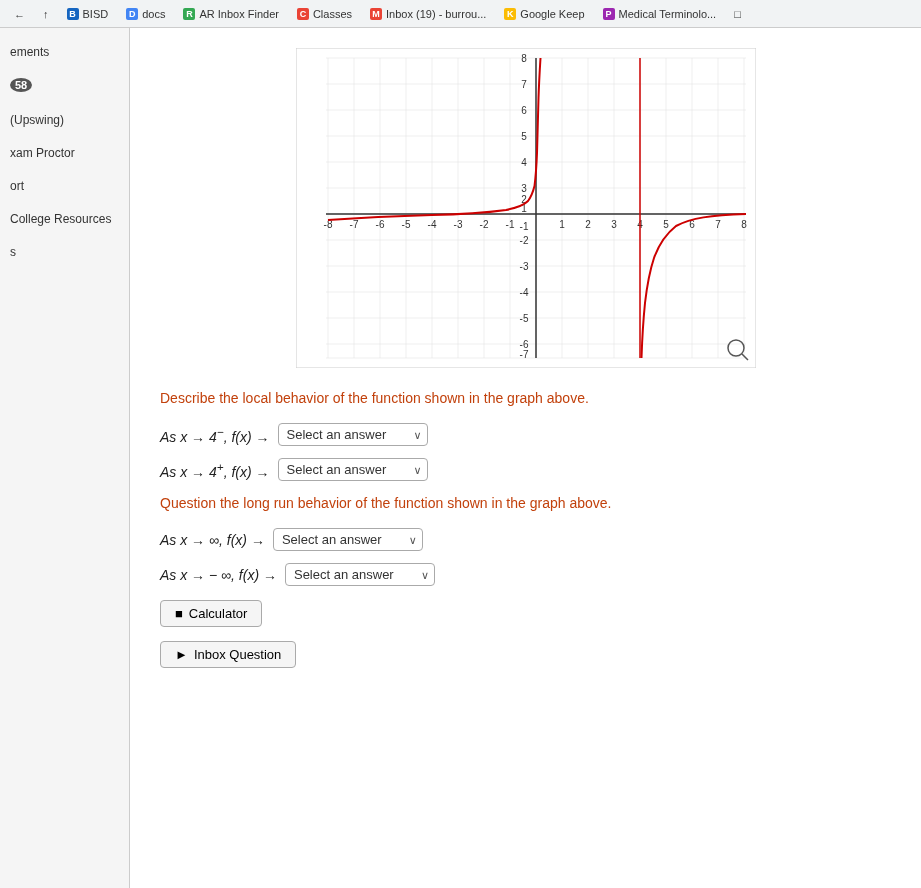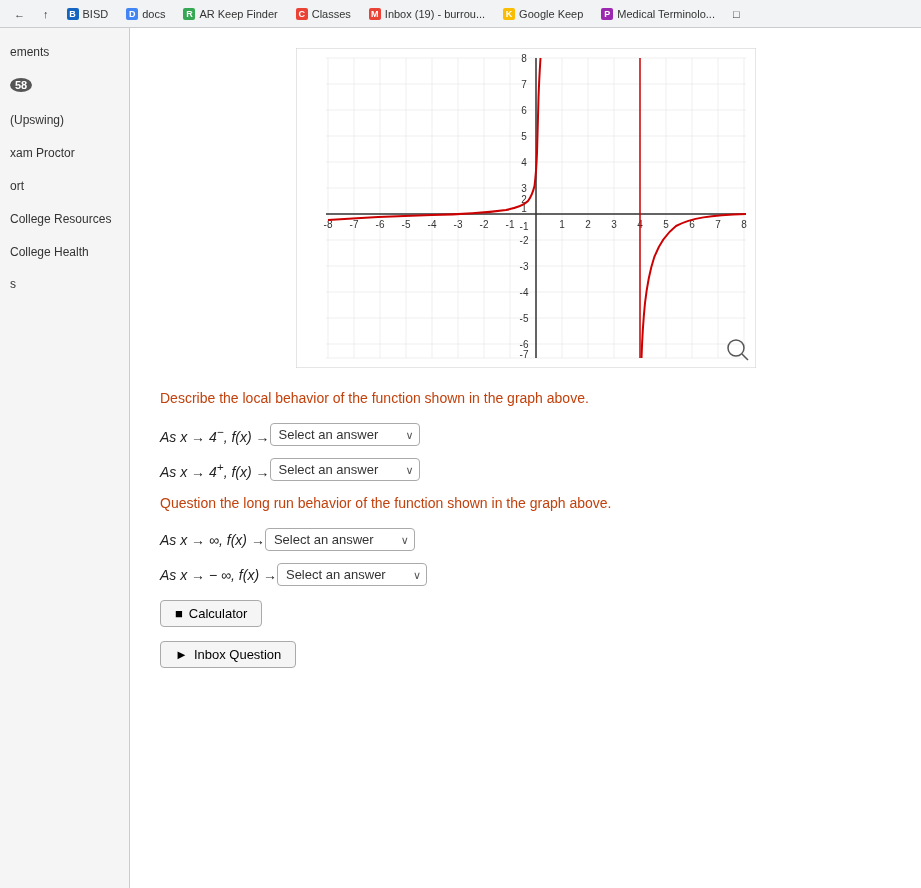--- a/index.html
+++ b/index.html
@@ -104,21 +104,21 @@
     .question-text {
       font-size: 14px;
       color: #c2410c;
       margin-bottom: 14px;
       line-height: 1.5;
     }
 
     .answer-row {
       display: flex;
       align-items: center;
-      gap: 0;
+      gap: 8px;
       margin-bottom: 12px;
       font-size: 14px;
       color: #222;
     }
 
     .math-text {
       font-style: italic;
     }
     .select-wrapper {
       position: relative;
@@ -178,21 +178,21 @@
   <div class="browser-tab">
     <span class="tab-favicon" style="background:#1565c0; color:white; font-size:9px; display:flex;align-items:center;justify-content:center; font-weight:bold;">B</span>
     <span>BISD</span>
   </div>
   <div class="browser-tab">
     <span class="tab-favicon" style="background:#4285f4; color:white; font-size:9px; display:flex;align-items:center;justify-content:center; font-weight:bold;">D</span>
     <span>docs</span>
   </div>
   <div class="browser-tab">
     <span class="tab-favicon" style="background:#34a853; color:white; font-size:9px; display:flex;align-items:center;justify-content:center; font-weight:bold;">R</span>
-    <span>AR Keep Finder</span>
+    <span>AR Inbox Finder</span>
   </div>
   <div class="browser-tab">
     <span class="tab-favicon" style="background:#ea4335; color:white; font-size:9px; display:flex;align-items:center;justify-content:center; font-weight:bold;">C</span>
     <span>Classes</span>
   </div>
   <div class="browser-tab">
     <span class="tab-favicon" style="background:#ea4335; color:white; font-size:9px; display:flex;align-items:center;justify-content:center; font-weight:bold;">M</span>
     <span>Inbox (19) - burrou...</span>
   </div>
   <div class="browser-tab">
@@ -223,23 +223,20 @@
       <span>(Upswing)</span>
     </div>
     <div class="sidebar-item">
       <span>xam Proctor</span>
     </div>
     <div class="sidebar-item">
       <span>ort</span>
     </div>
     <div class="sidebar-item">
       <span>College Resources</span>
-    </div>
-    <div class="sidebar-item">
-      <span>College Health</span>
     </div>
     <div class="sidebar-item">
       <span>s</span>
     </div>
   </div>
 
   <div class="content">
 
     <div class="graph-container">
       <svg class="graph-svg" viewBox="0 0 460 320" xmlns="http://www.w3.org/2000/svg">

